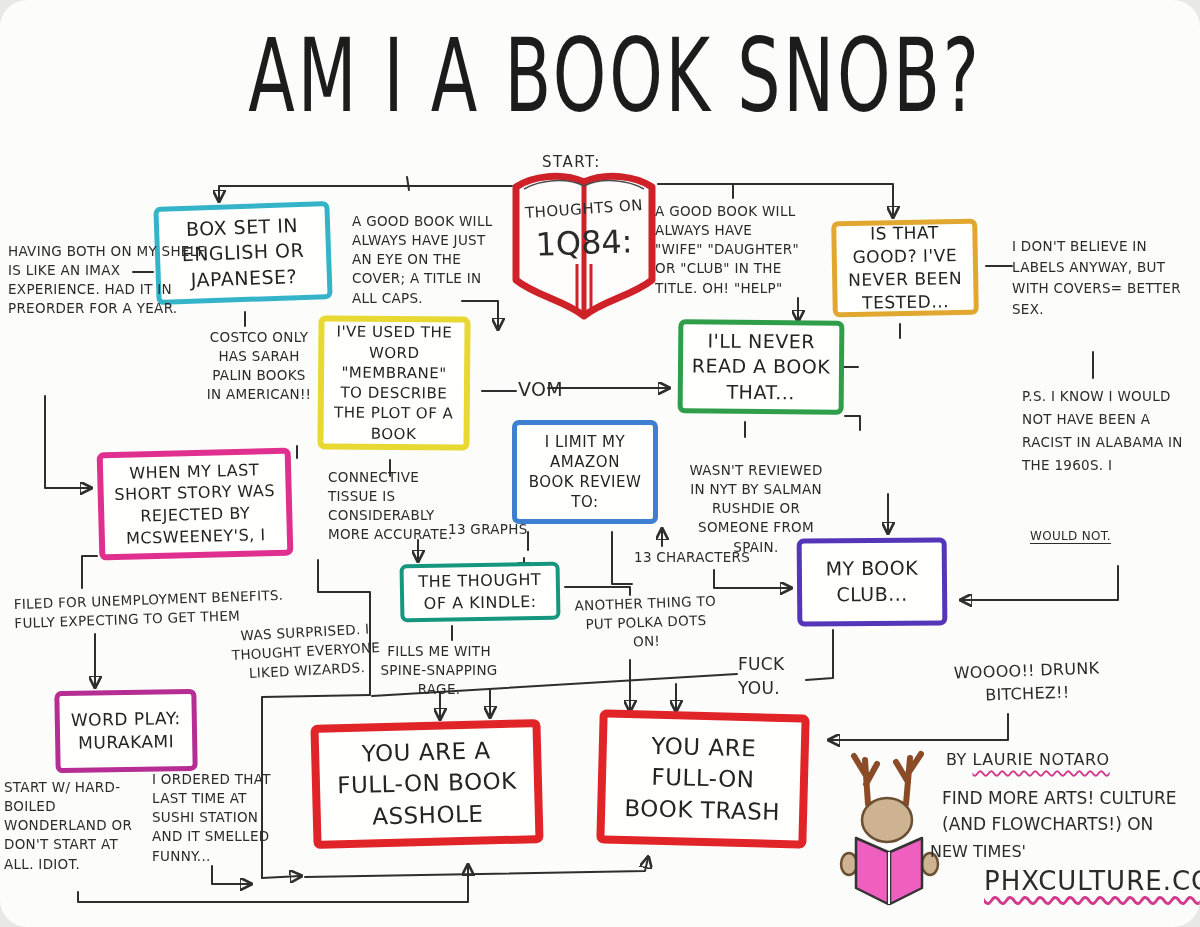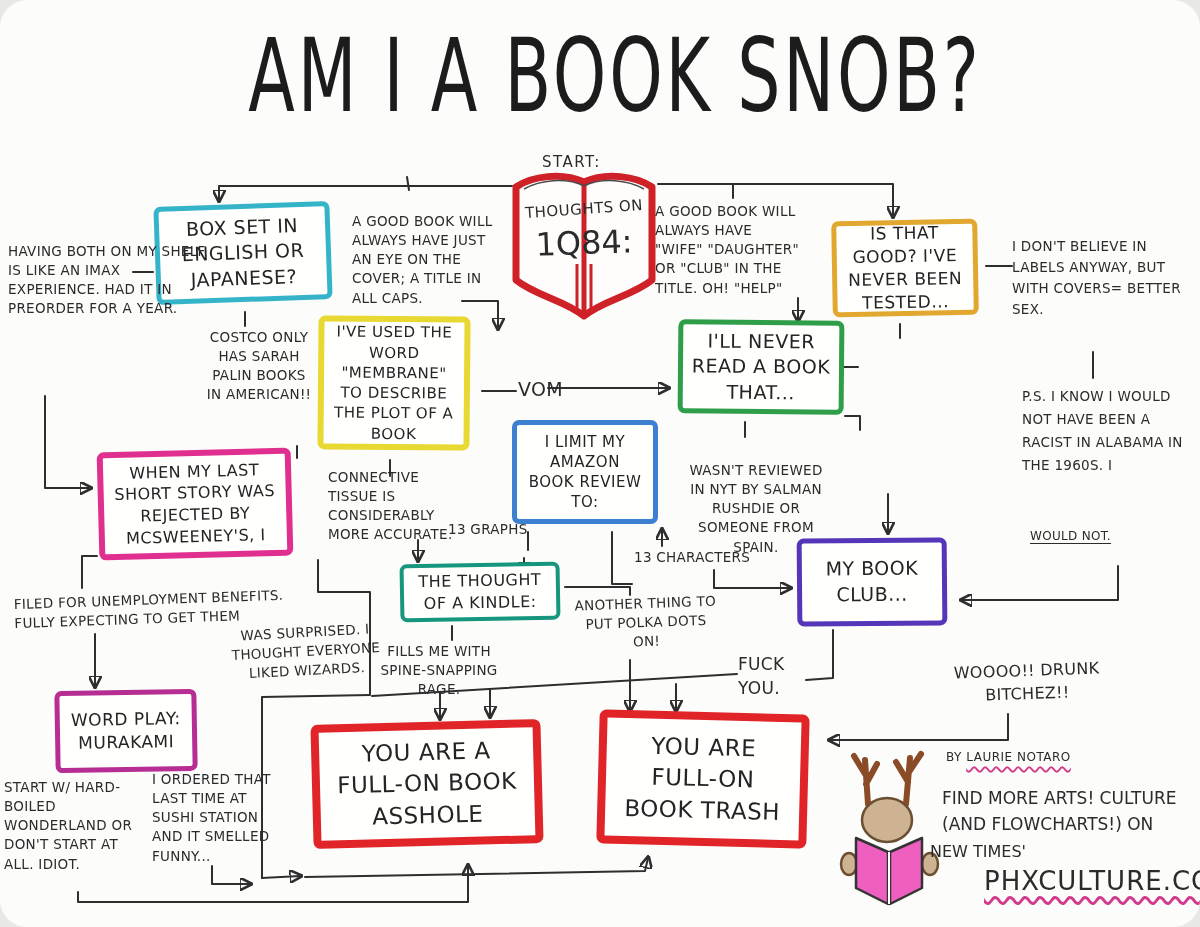--- a/index.html
+++ b/index.html
@@ -56,21 +56,21 @@
   .a-polka{left:570px;top:594px;width:152px;text-align:center;transform:rotate(-2deg);}
   .a-fuck{left:738px;top:652px;width:84px;font-size:17px;}
   .a-woooo{left:933px;top:660px;width:188px;text-align:center;font-size:16px;transform:rotate(-2deg);}
   .a-startwith{left:4px;top:778px;width:142px;}
   .a-ordered{left:152px;top:770px;width:124px;}
   
   #book{position:absolute;left:502px;top:168px;width:165px;height:158px;}
   #book-line1{position:absolute;left:517px;top:200px;width:134px;text-align:center;font-size:15px;transform:rotate(-4deg);letter-spacing:0.5px;}
   #book-line2{position:absolute;left:517px;top:224px;width:134px;text-align:center;font-size:32px;transform:rotate(-2deg);}
   
-  #credit-by{position:absolute;left:946px;top:750px;width:230px;font-size:12px;letter-spacing:0.5px;}
+  #credit-by{position:absolute;left:946px;top:750px;width:230px;font-size:16px;letter-spacing:0.5px;}
   #credit-by .author{text-decoration:underline wavy #d23a8e 2px;text-underline-offset:5px;}
   #credit-find{position:absolute;left:942px;top:786px;width:248px;font-size:17px;line-height:1.5;}
   #credit-newtimes{position:absolute;left:930px;top:842px;width:140px;font-size:16px;}
   #credit-site{position:absolute;left:984px;top:866px;width:216px;font-size:26px;letter-spacing:1px;text-decoration:underline wavy #d23a8e 3px;text-underline-offset:6px;}
   #jackalope{position:absolute;left:838px;top:742px;width:104px;height:166px;}
 </style>
 </head>
 <body>
 
 <div id="canvas">

